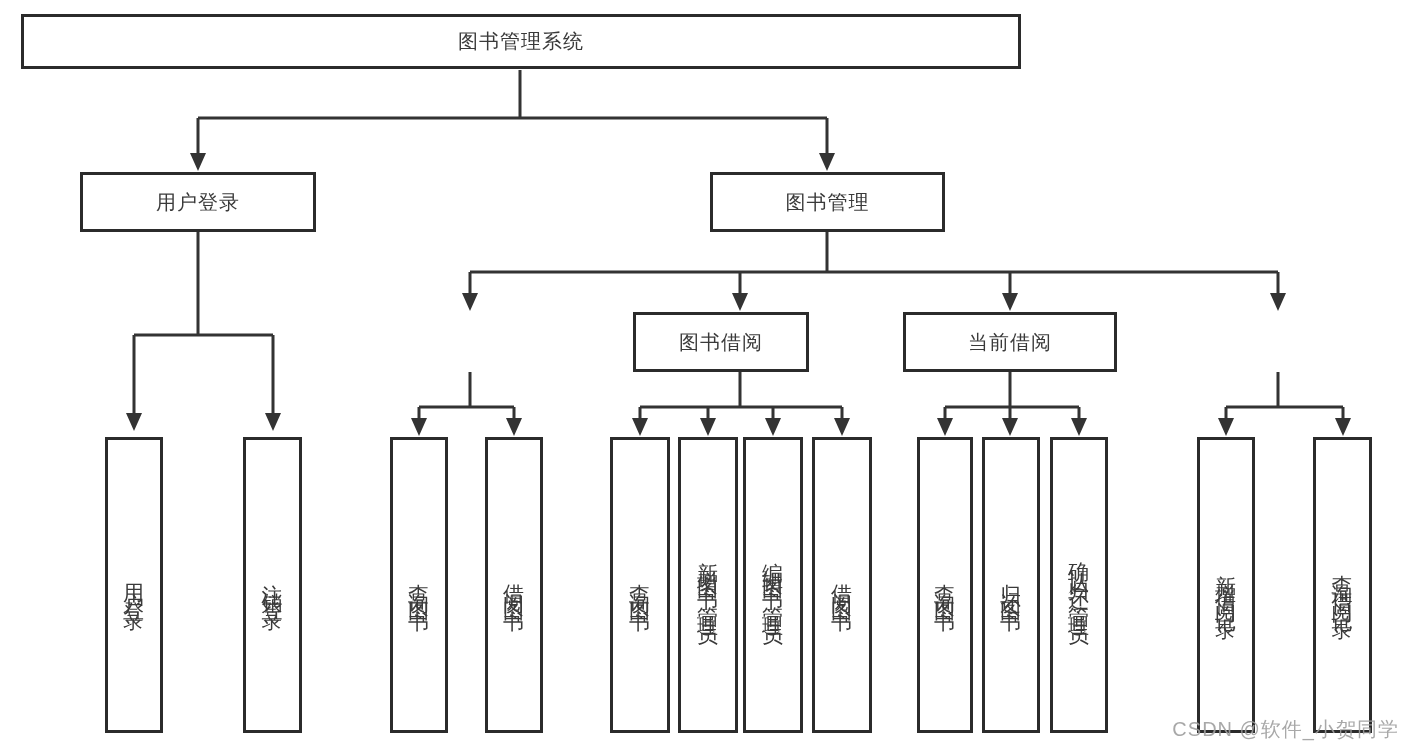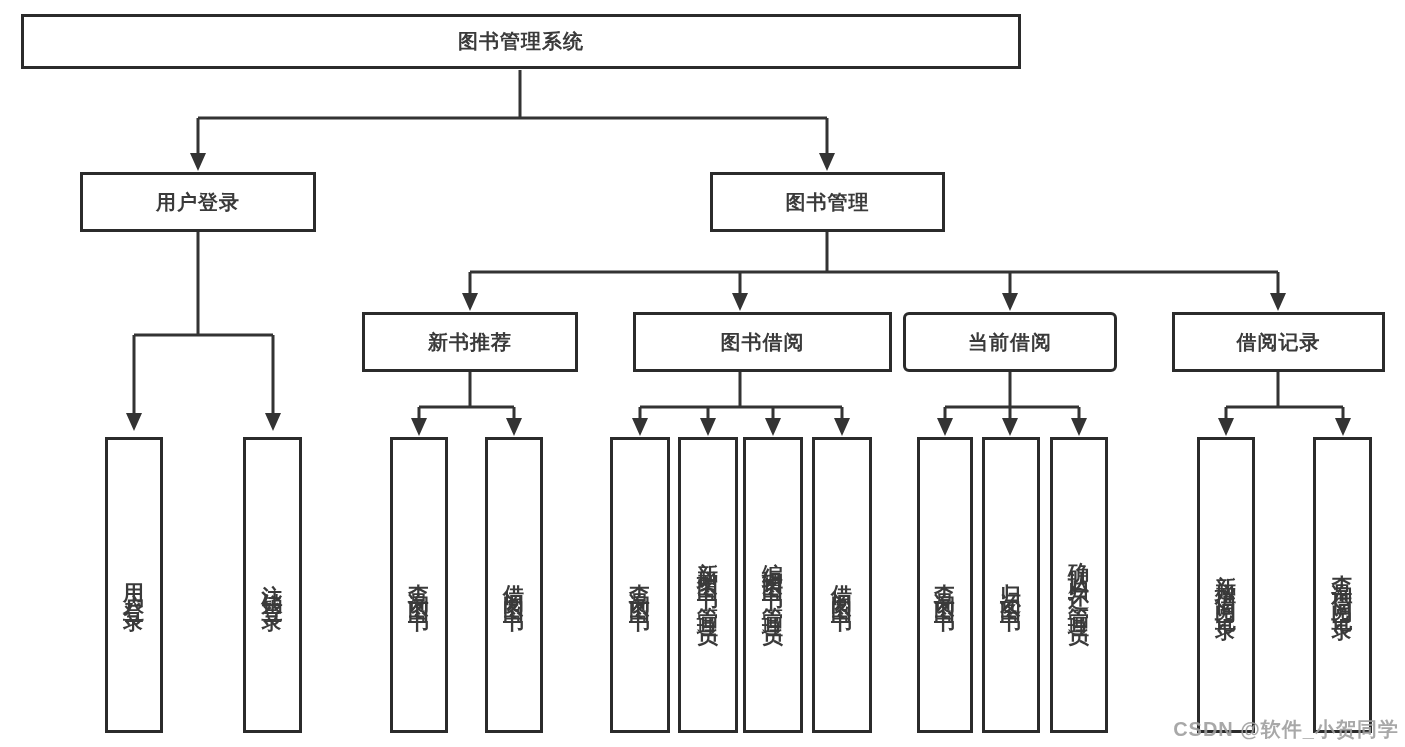--- a/index.html
+++ b/index.html
@@ -3,21 +3,20 @@
 <meta charset="utf-8">
 <style>
   html,body { margin:0; padding:0; background:#ffffff; }
   #canvas {
     position: relative;
     width: 1405px;
     height: 747px;
     background: #ffffff;
     font-family: "Liberation Sans", sans-serif;
     overflow: hidden;
-    font-weight: bold;
   }
   #connectors {
     position: absolute;
     left: 0; top: 0;
     width: 1405px; height: 747px;
     pointer-events: none;
   }
   .node {
     position: absolute;
     box-sizing: border-box;
@@ -41,22 +40,22 @@
     font-size: 21px;
     letter-spacing: 9px;
     line-height: 1;
     color: #3a3a3a;
   }
   
   .n-root  { left: 21px;  top: 14px;  width: 1000px; height: 55px; }
   .n-l2a   { left: 80px;  top: 172px; width: 236px;  height: 60px; }
   .n-l2b   { left: 710px; top: 172px; width: 235px;  height: 60px; text-align: right; }
   .n-l3a   { left: 362px;  top: 312px; width: 216px; height: 60px; }
-  .n-l3b   { left: 633px;  top: 312px; width: 259px; height: 60px; }
-  .n-l3c   { left: 903px;  top: 312px; width: 214px; height: 60px; border-radius: 6px; }
+  .n-l3b   { left: 633px;  top: 312px; width: 176px; height: 60px; }
+  .n-l3c   { left: 903px;  top: 312px; width: 214px; height: 60px; }
   .n-l3d   { left: 1172px; top: 312px; width: 213px; height: 60px; }
   
   .lf-a1 { left: 105px;  width: 58px; }
   .lf-a2 { left: 243px;  width: 59px; }
   .lf-b1 { left: 390px;  width: 58px; }
   .lf-b2 { left: 485px;  width: 58px; }
   .lf-c1 { left: 610px;  width: 60px; }
   .lf-c2 { left: 678px;  width: 60px; }
   .lf-c3 { left: 743px;  width: 60px; }
   .lf-c4 { left: 812px;  width: 60px; }
@@ -107,31 +106,25 @@
     <span>图书管理系统</span>
   </div>
 
   <div class="node n-l2a">
     <span>用户登录</span>
   </div>
   <div class="node n-l2b">
     <span>图书管理</span>
   </div>
 
-  <div class="node n-l3a">
-    <span>新书推荐</span>
-  </div>
   <div class="node n-l3b">
     <span>图书借阅</span>
   </div>
   <div class="node n-l3c">
     <span>当前借阅</span>
-  </div>
-  <div class="node n-l3d">
-    <span>借阅记录</span>
   </div>
 
   <div class="node leaf lf-a1">
     <span class="vtext">用户登录</span>
   </div>
   <div class="node leaf lf-a2">
     <span class="vtext">注销登录</span>
   </div>
   <div class="node leaf lf-b1">
     <span class="vtext">查询图书</span>

